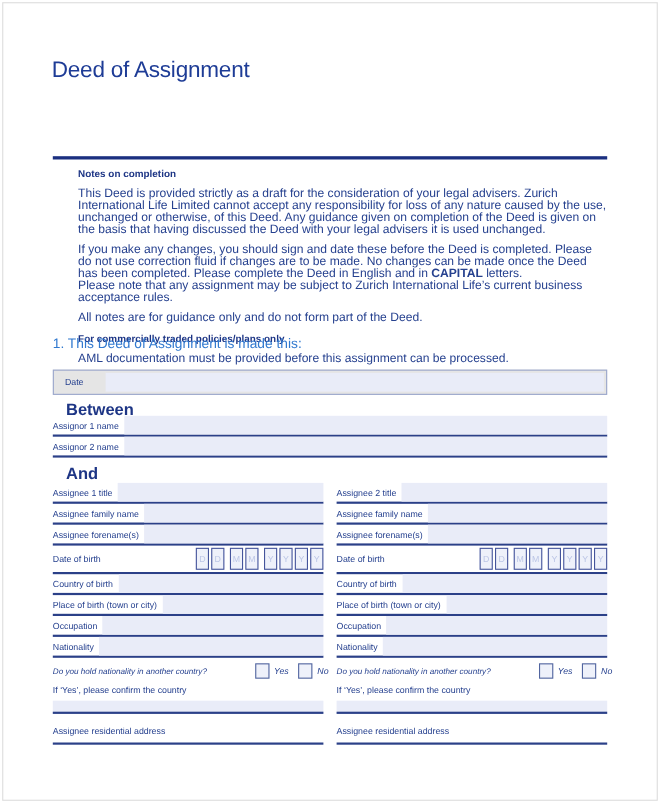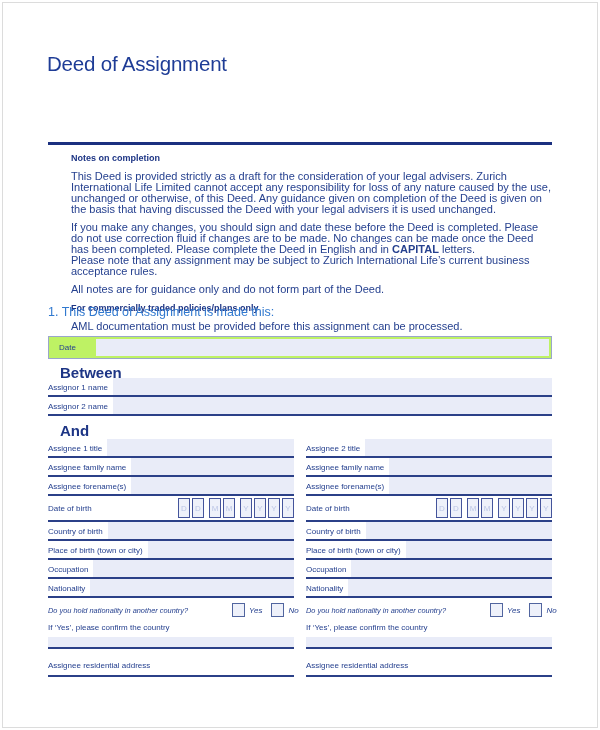--- a/index.html
+++ b/index.html
@@ -22,21 +22,21 @@
   .divider{position:absolute;top:142px;left:48px;right:48px;height:3px;background:#1b3080;}
 
   .notes{position:absolute;top:153px;left:48px;right:48px;margin-left:23px;}
   .notes h2{font-size:9px;font-weight:bold;color:var(--navy-dark);line-height:11px;}
   .notes p{font-size:11px;line-height:11px;margin-top:7px;color:var(--navy);}
   .notes .sub{margin-top:8px;}
 
   .form{position:absolute;top:305px;left:48px;right:48px;}
   .sec-heading{font-size:12.5px;font-weight:400;color:var(--blue);line-height:14px;}
 
-  .datebox{margin-top:17px;height:23px;border:1px solid #9aa6cb;display:flex;align-items:center;background:#bef264;}
+  .datebox{margin-top:17px;height:23px;border:1px solid #9aa6cb;display:flex;align-items:center;background:#e5e5e5;}
   .dlbl{width:47px;padding-left:10px;font-size:8px;color:var(--navy);}
   .dfill{flex:1;align-self:stretch;margin:2px 2px 2px 0;background:var(--fill);}
 
   .bold-lbl{font-size:15px;font-weight:bold;color:var(--navy-dark);line-height:11px;padding-left:12px;}
   .between{margin-top:8px;}
   .and{margin-top:9px;margin-bottom:3px;}
 
   .frow{display:flex;align-items:stretch;height:19px;border-bottom:2px solid var(--line);}
   .flbl{font-size:8px;color:var(--navy);line-height:19px;padding-right:5px;white-space:nowrap;}
   .ffill{flex:1;background:var(--fill);}

